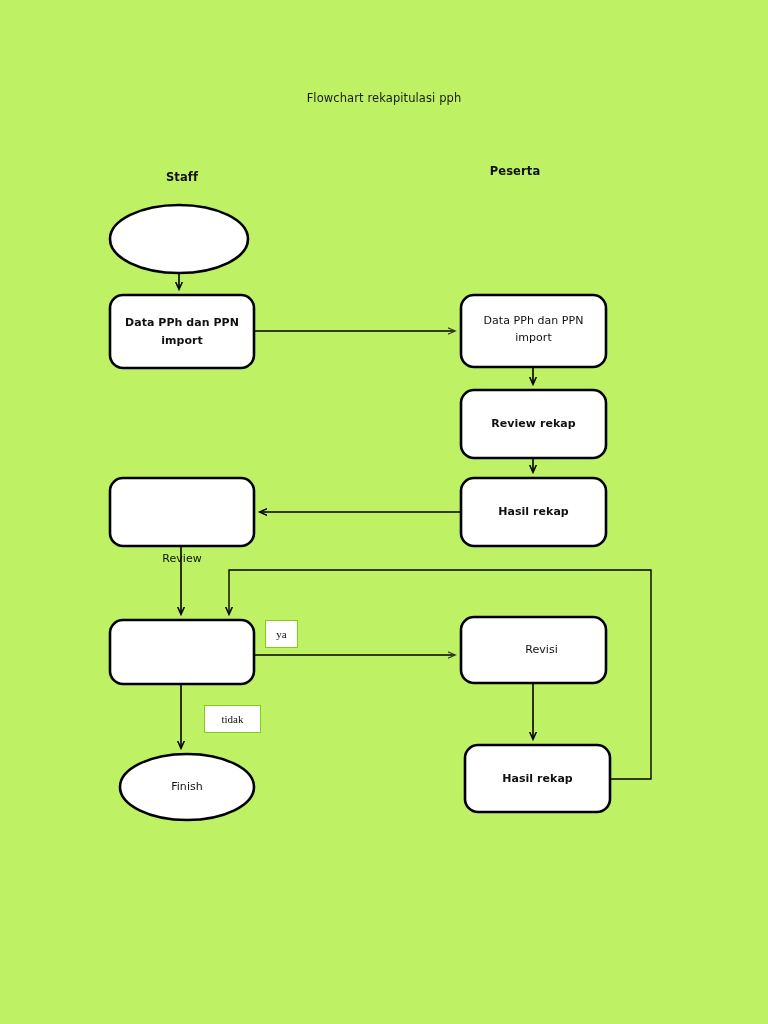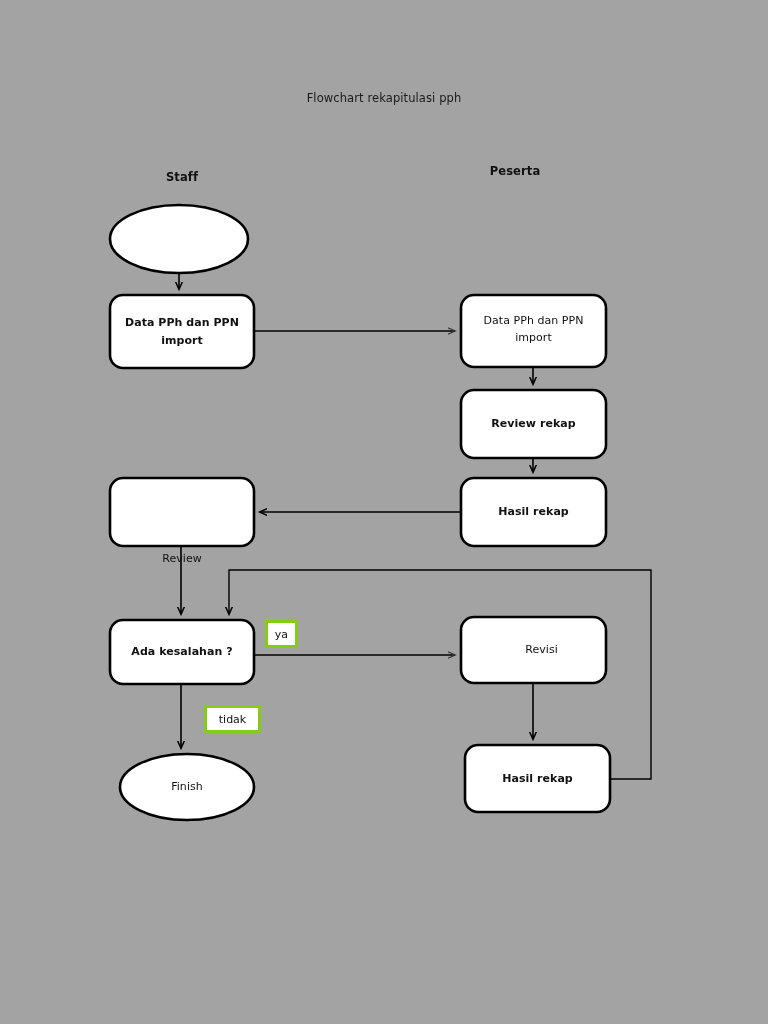--- a/index.html
+++ b/index.html
@@ -9,21 +9,21 @@
     background: #ffffff;
   }
   body {
     font-family: "DejaVu Sans", sans-serif;
     color: #000000;
   }
   #page {
     position: relative;
     width: 768px;
     height: 1024px;
-    background: #a3a3a3;
+    background: #bef264;
     overflow: hidden;
   }
   #flow-svg {
     position: absolute;
     left: 0;
     top: 0;
     width: 768px;
     height: 1024px;
     display: block;
   }
@@ -67,22 +67,23 @@
   }
   .edge-label {
     position: absolute;
     display: flex;
     align-items: center;
     justify-content: center;
     font-size: 11px;
     font-weight: 400;
     color: #111111;
     background: #ffffff;
-    border: 3px solid #84cc16;
+    border: 1px solid #84cc16;
     box-sizing: border-box;
+    font-family: Liberation Serif, serif;
   }
 </style>
 </head>
 <body>
 
 <div id="page">
 
   <div class="doc-title">Flowchart rekapitulasi pph</div>
 
   <div class="lane-label lane-staff">Staff</div>
@@ -149,21 +150,20 @@
     <span>Data PPh dan PPN</span>
     <span>import</span>
   </div>
 
   <div class="node-label" style="left:461px; top:390px; width:145px; height:68px;">Review rekap</div>
 
   <div class="node-label" style="left:461px; top:478px; width:145px; height:68px;">Hasil rekap</div>
 
   <div class="node-label thin" style="left:110px; top:478px; width:144px; height:76px;margin-top:43px;">Review</div>
 
-  <div class="node-label" style="left:110px; top:620px; width:144px; height:64px;">Ada kesalahan ?</div>
 
   <div class="node-label thin" style="left:461px; top:617px; width:145px; height:66px;padding-left:8px;">Revisi</div>
 
   <div class="node-label" style="left:465px; top:745px; width:145px; height:67px;">Hasil rekap</div>
 
   <div class="node-label thin" style="left:120px; top:754px; width:134px; height:66px;">Finish</div>
 
   <div class="edge-label" style="left:265px; top:620px; width:33px; height:28px;">ya</div>
 
   <div class="edge-label" style="left:184px; top:705px; width:57px; height:28px;margin-left:20px;">tidak</div>

